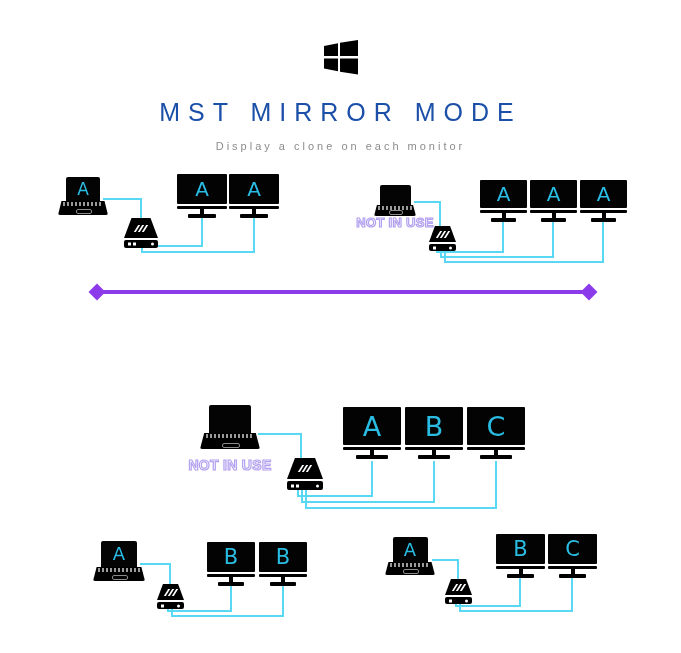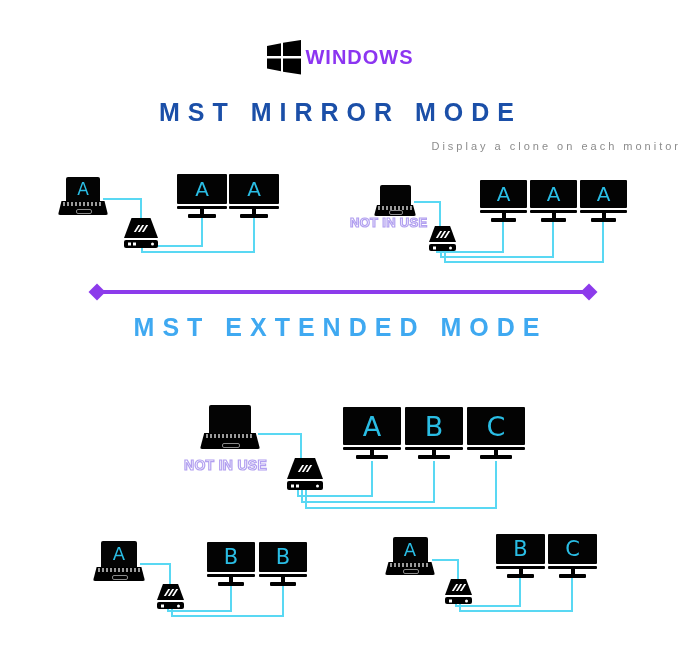--- a/index.html
+++ b/index.html
@@ -4,25 +4,25 @@
 <style>
   html,body{margin:0;padding:0;background:#ffffff;}
   #stage{
     position:relative;width:681px;height:653px;margin:0 auto;background:#ffffff;
     font-family:"Liberation Sans",sans-serif;overflow:hidden;
   }
   
   .brand-row{position:absolute;left:0;top:40px;width:100%;display:flex;justify-content:center;align-items:center;gap:4px;}
   .brand-text{font-size:20px;font-weight:bold;letter-spacing:1px;color:#8C35F1;}
   
-  .sec-title{position:absolute;left:0;width:100%;text-align:center;font-weight:bold;font-size:25px;letter-spacing:8px;}
+  .sec-title{position:absolute;left:0;width:100%;text-align:center;font-weight:normal;font-size:25px;letter-spacing:8px;}
   .sec-title.mirror{top:98px;color:#1B4FA8;}
   .sec-title.extended{top:313px;color:#3FA9F1;}
   .sec-sub{position:absolute;left:0;width:100%;text-align:center;color:#8C8C8C;font-size:11px;letter-spacing:3px;}
-  .sub-mirror{top:140px;text-align:right;}
+  .sub-mirror{top:140px;}
   .sub-ext1{top:357px;letter-spacing:2.5px;}
   .sub-ext2{top:371px;letter-spacing:2.5px;}
   
   .dline{position:absolute;left:97px;top:290px;width:492px;height:4px;background:#8C3BEB;border-radius:2px;}
   .dmd{position:absolute;width:12px;height:12px;background:#8C3BEB;transform:rotate(45deg);}
   .dmd.left{left:91px;top:286px;}
   .dmd.right{left:583px;top:286px;}
   
   .cables{position:absolute;left:0;top:0;}
   .cables polyline{fill:none;stroke:#59D8F3;stroke-width:2;}
@@ -49,36 +49,35 @@
   .hub{position:absolute;}
   .hub-top{width:100%;height:var(--hth,20px);background:#000;clip-path:polygon(22% 0,78% 0,100% 100%,0 100%);
            display:flex;align-items:center;justify-content:center;}
   .hub-logo{display:flex;align-items:center;}
   .hub-logo i{display:block;width:2px;height:7px;background:#fff;transform:skewX(-32deg);margin:0 1px;}
   .hub-bottom{width:100%;height:var(--hbh,8px);background:#000;border-radius:2px;margin-top:2px;position:relative;}
   .p-sq{position:absolute;top:50%;transform:translateY(-50%);width:3px;height:3px;background:#fff;}
   .p-sq.s1{left:4px;} .p-sq.s2{left:9px;}
   .p-dot{position:absolute;top:50%;right:4px;transform:translateY(-50%);width:3px;height:3px;border-radius:50%;background:#fff;}
   
-  .not-in-use{position:absolute;text-align:left;font-weight:800;font-size:13px;letter-spacing:0.3px;
+  .not-in-use{position:absolute;text-align:center;font-weight:800;font-size:13px;letter-spacing:0.3px;
               color:#ffffff;-webkit-text-stroke:1.2px #B2A0F0;font-family:"Liberation Sans",sans-serif;}
 </style>
 </head>
 <body>
 
 <div id="stage">
 
   <div class="brand-row">
     <svg width="34" height="35" viewBox="0 0 34 35">
       <polygon points="0,6 14,3.2 14,16 0,16" fill="#000"></polygon>
       <polygon points="16,2.8 34,0 34,16 16,16" fill="#000"></polygon>
       <polygon points="0,18.5 14,18.5 14,31.3 0,28.5" fill="#000"></polygon>
       <polygon points="16,18.5 34,18.5 34,34.5 16,31.7" fill="#000"></polygon>
     </svg>
-    <span class="brand-text">WINDOWS</span>
   </div>
 
   <div class="sec-title mirror">MST MIRROR MODE</div>
   <div class="sec-sub sub-mirror">Display a clone on each monitor</div>
 
   <svg class="cables" width="681" height="653">
 
     <polyline points="103,199 141,199 141,222"></polyline>
     <polyline points="138,242 138,246 202,246 202,213"></polyline>
     <polyline points="142,242 142,252 254,252 254,213"></polyline>
@@ -187,21 +186,20 @@
     </div>
     <div class="m-bar"></div>
     <div class="m-stem"></div>
     <div class="m-base"></div>
   </div>
 
   <div class="dline"></div>
   <div class="dmd left"></div>
   <div class="dmd right"></div>
 
-  <div class="sec-title extended">MST EXTENDED MODE</div>
 
   <div class="laptop" style="left:200px;top:405px;width:60px;--lsw:42px;--lsh:28px;--lfs:18px;--lbh:16px;">
     <div class="l-screen">
       <span class="letter"></span>
     </div>
     <div class="l-base">
         <div class="l-keys"></div>
         <div class="l-pad"></div>
       </div>
   </div>

